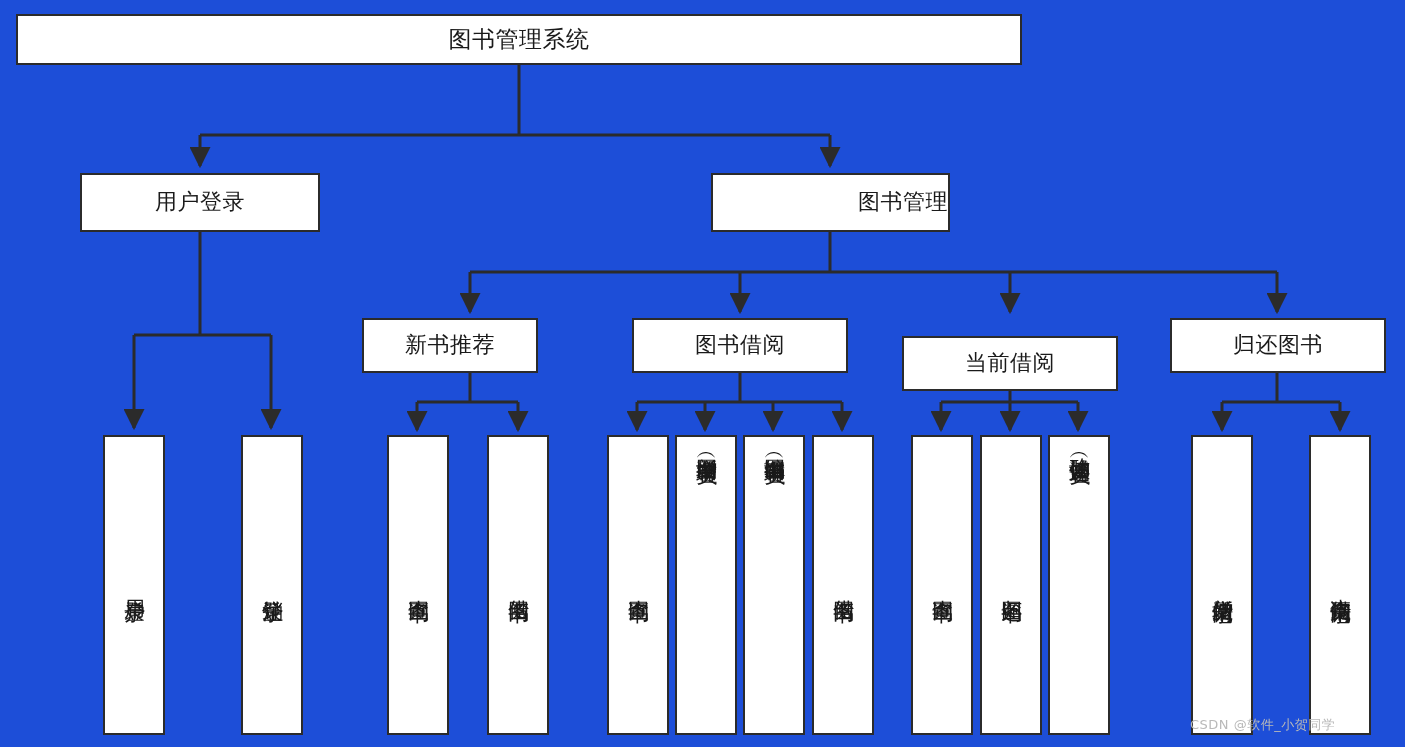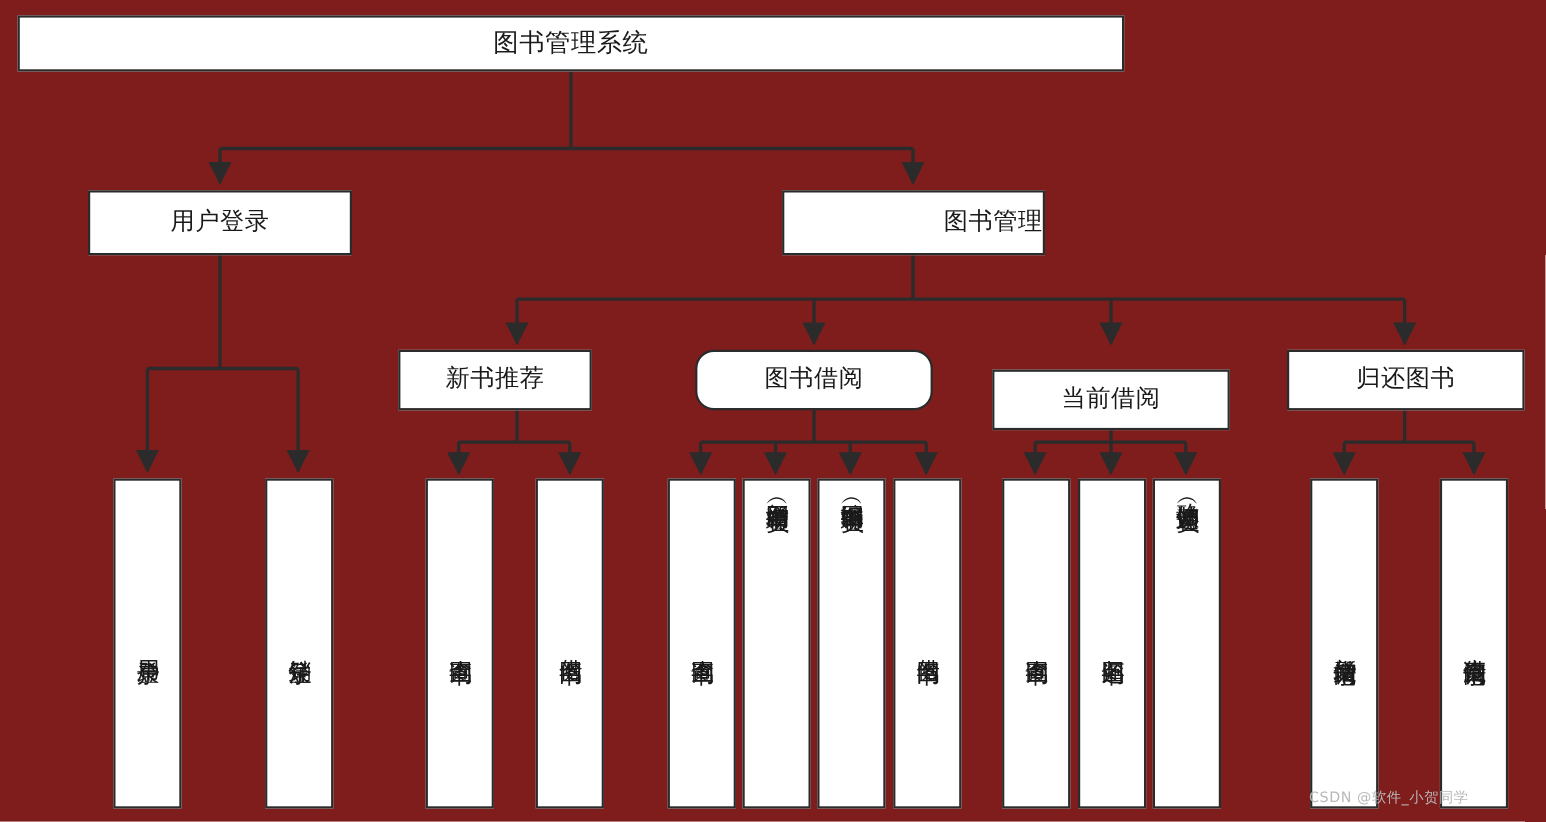--- a/index.html
+++ b/index.html
@@ -7,21 +7,21 @@
     padding: 0;
     background: #ffffff;
   }
   body {
     font-family: "DejaVu Sans", "Liberation Sans", sans-serif;
   }
   #stage {
     position: relative;
     width: 1405px;
     height: 747px;
-    background: #7f1d1d;
+    background: #1d4ed8;
     overflow: hidden;
   }
   #diagram-svg {
     position: absolute;
     left: 0;
     top: 0;
     width: 1405px;
     height: 747px;
   }
   .node-box {
@@ -139,21 +139,21 @@
   <div class="node-box level-1" style="left:80px; top:173px; width:240px; height:59px;">
     <span class="node-label-h">用户登录</span>
   </div>
   <div class="node-box level-1" style="left:711px; top:173px; width:239px; height:59px;justify-content:flex-end;">
     <span class="node-label-h">图书管理</span>
   </div>
 
   <div class="node-box level-2" style="left:362px; top:318px; width:176px; height:55px;">
     <span class="node-label-h">新书推荐</span>
   </div>
-  <div class="node-box level-2" style="left:632px; top:318px; width:216px; height:55px;border-radius:17px;">
+  <div class="node-box level-2" style="left:632px; top:318px; width:216px; height:55px;">
     <span class="node-label-h">图书借阅</span>
   </div>
   <div class="node-box level-2" style="left:902px; top:336px; width:216px; height:55px;">
     <span class="node-label-h">当前借阅</span>
   </div>
   <div class="node-box level-2" style="left:1170px; top:318px; width:216px; height:55px;">
     <span class="node-label-h">归还图书</span>
   </div>
 
   <div class="leaf-box" style="left:103px; top:435px; width:62px; height:300px;">

